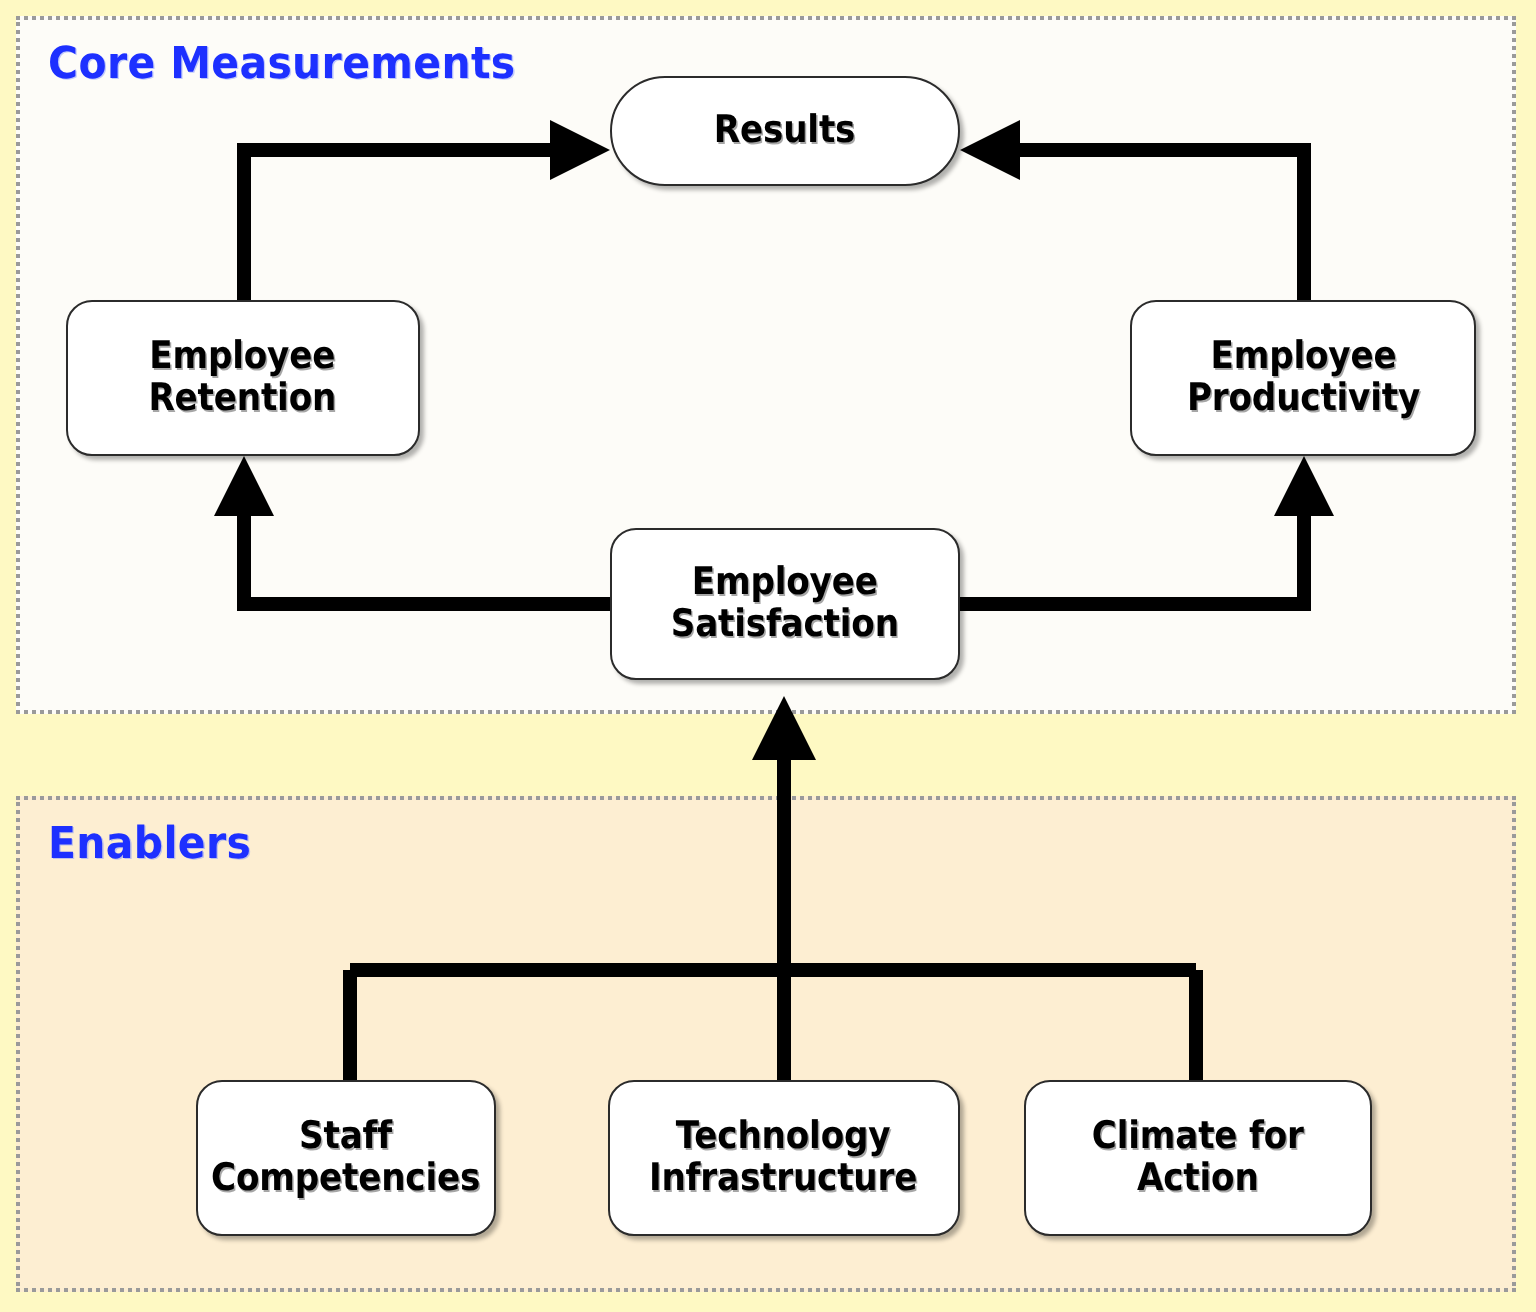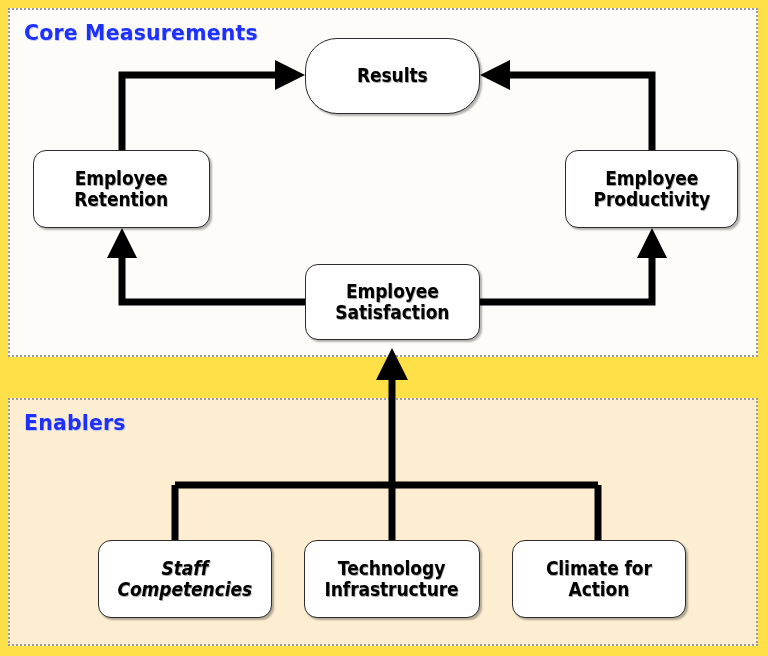--- a/index.html
+++ b/index.html
@@ -8,21 +8,21 @@
     padding: 0;
     background: #ffffff;
   }
   body {
     font-family: "DejaVu Sans", sans-serif;
   }
   #stage {
     position: relative;
     width: 768px;
     height: 656px;
-    background: #fde047;
+    background: #fef9c3;
     overflow: hidden;
   }
 
   
   .panel {
     position: absolute;
     box-sizing: border-box;
     border: 2px dotted #9a9a9a;
   }
   #panel-core {
@@ -74,25 +74,25 @@
     font-weight: bold;
     font-size: 19px;
     line-height: 1.12;
     color: #000000;
     transform: scaleX(0.90);
     letter-spacing: -0.1px;
     text-shadow: 0.8px 0.8px 0 rgba(0,0,0,0.35);
     white-space: pre-line;
   }
 
-  #node-results            { left: 305px; top: 38px;  width: 175px; height: 76px; border-radius: 32px; }
+  #node-results            { left: 305px; top: 38px;  width: 175px; height: 55px; border-radius: 32px; }
   #node-employee-retention { left: 33px;  top: 150px; width: 177px; height: 78px; }
   #node-employee-productivity { left: 565px; top: 150px; width: 173px; height: 78px; }
   #node-employee-satisfaction { left: 305px; top: 264px; width: 175px; height: 76px; }
-  #node-staff-competencies { left: 98px;  top: 540px; width: 174px; height: 78px; font-style: italic; }
+  #node-staff-competencies { left: 98px;  top: 540px; width: 150px; height: 78px; }
   #node-technology-infrastructure { left: 304px; top: 540px; width: 176px; height: 78px; }
   #node-climate-for-action { left: 512px; top: 540px; width: 174px; height: 78px; }
 
   
   #connectors {
     position: absolute;
     left: 0;
     top: 0;
     width: 768px;
     height: 656px;

